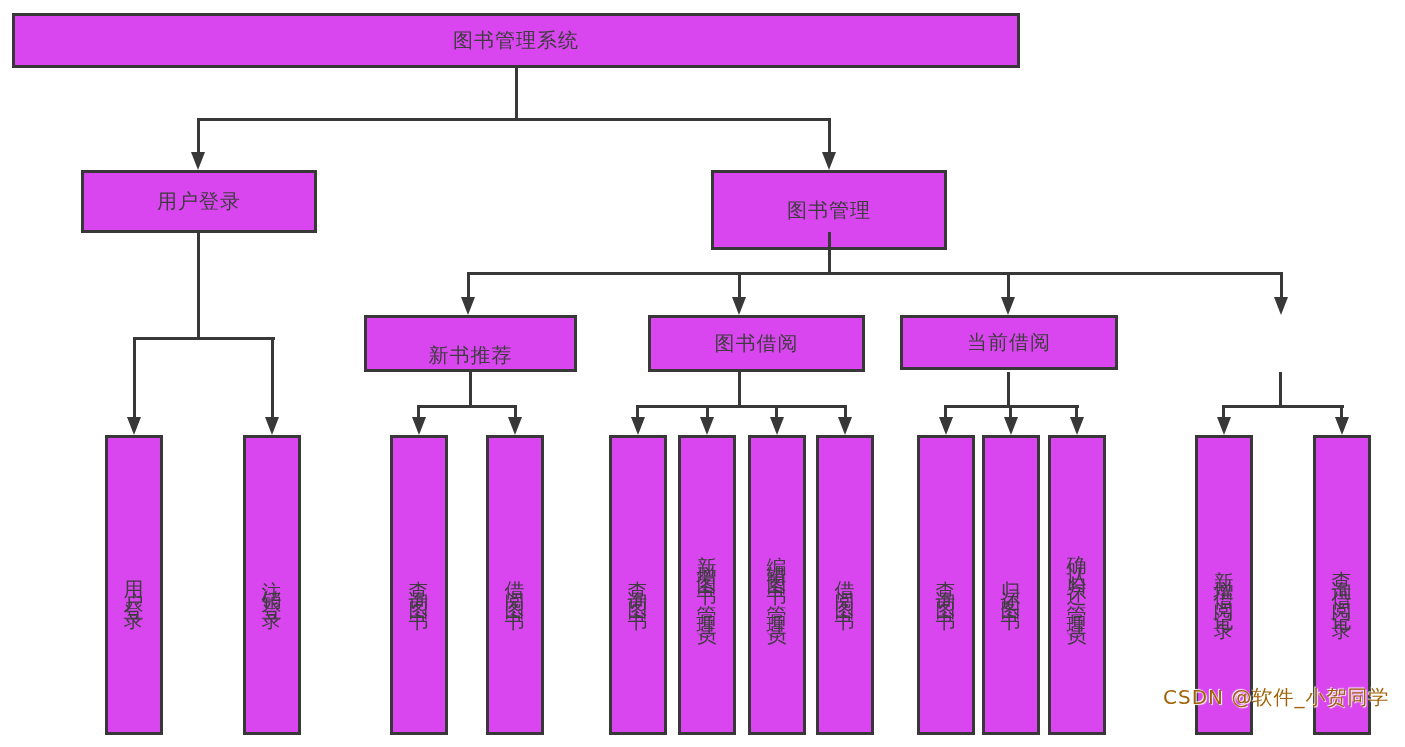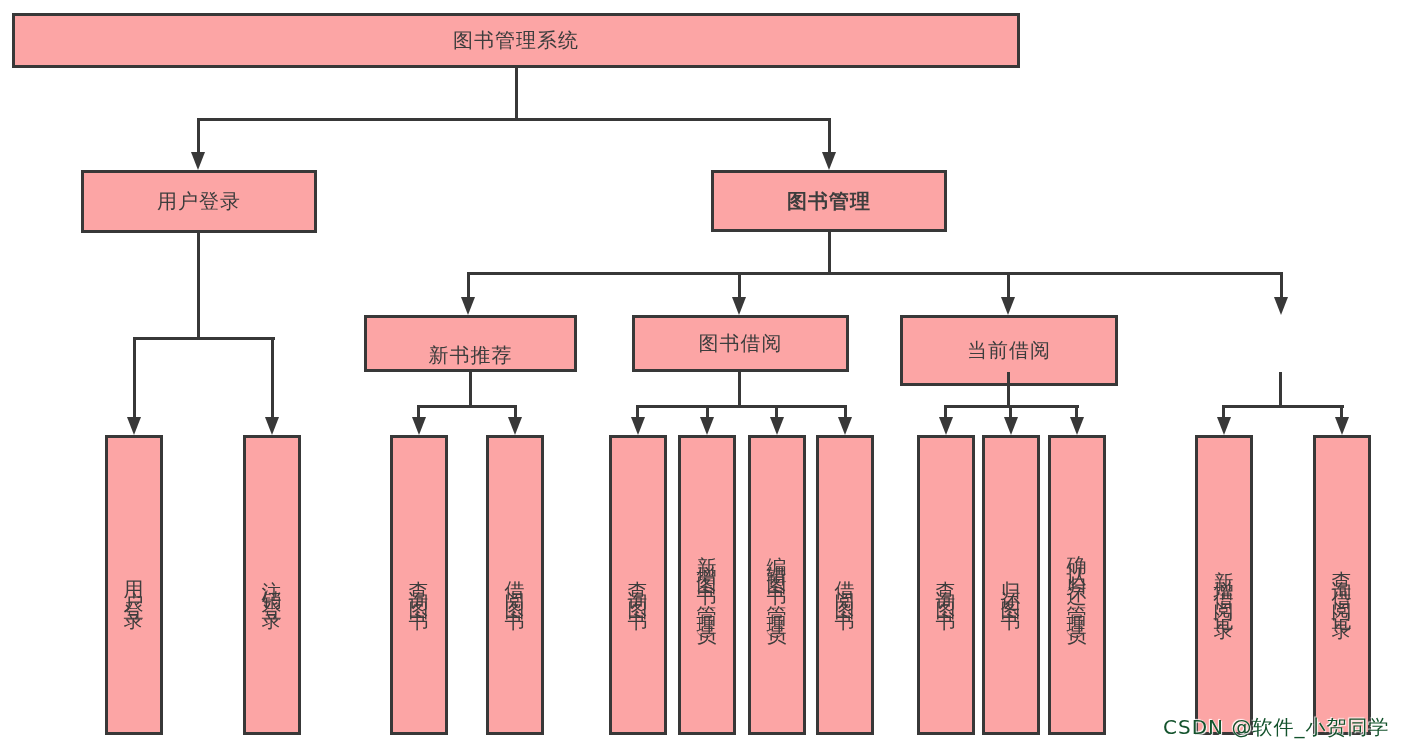--- a/index.html
+++ b/index.html
@@ -1,35 +1,35 @@
 <!DOCTYPE html>
 <html><head>
 <meta charset="utf-8">
 <style>
   html,body { margin:0; padding:0; background:#fff; }
   .canvas {
     position:relative; width:1405px; height:747px; background:#ffffff;
     font-family:"DejaVu Sans","Liberation Sans",sans-serif; color:#3d3d3d; overflow:hidden;
   }
   .box {
-    position:absolute; box-sizing:border-box; border:3px solid #383838; background:#fca5a5;
+    position:absolute; box-sizing:border-box; border:3px solid #383838; background:#d946ef;
     display:flex; align-items:center; justify-content:center;
     font-size:20px; letter-spacing:1px; text-align:center;
   }
   .box-v .vt {
     writing-mode:vertical-rl; text-orientation:mixed; letter-spacing:10px; line-height:1;
   }
   .line { position:absolute; background:#383838; }
   .arrow {
     position:absolute; width:0; height:0;
     border-left:7px solid transparent; border-right:7px solid transparent;
     border-top:18px solid #383838;
   }
   .watermark {
-    position:absolute; left:1163px; top:714px; font-size:20px; color:#14532d;
+    position:absolute; left:1163px; top:684px; font-size:20px; color:#a16207;
     letter-spacing:1px; text-shadow:1px 1px 1px #ffffff, -1px -1px 1px #ffffff; white-space:nowrap;text-align:right;
   }
 </style>
 </head>
 <body>
 
 <div class="canvas">
 
   <div class="box" style="left:12px; top:13px; width:1008px; height:55px;">
     <span>图书管理系统</span>
@@ -38,21 +38,21 @@
   <div class="line" style="left:515px; top:68px; width:3px; height:53px;"></div>
   <div class="line" style="left:197px; top:118px; width:634px; height:3px;"></div>
   <div class="line" style="left:197px; top:118px; width:3px; height:36px;"></div>
   <div class="arrow" style="left:191px; top:152px;"></div>
   <div class="line" style="left:828px; top:118px; width:3px; height:36px;"></div>
   <div class="arrow" style="left:822px; top:152px;"></div>
 
   <div class="box" style="left:81px; top:170px; width:236px; height:63px;">
     <span>用户登录</span>
   </div>
-  <div class="box" style="left:711px; top:170px; width:236px; height:62px;font-weight:bold;">
+  <div class="box" style="left:711px; top:170px; width:236px; height:80px;">
     <span>图书管理</span>
   </div>
 
   <div class="line" style="left:197px; top:232px; width:3px; height:107px;"></div>
   <div class="line" style="left:133px; top:337px; width:142px; height:3px;"></div>
   <div class="line" style="left:133px; top:337px; width:3px; height:82px;"></div>
   <div class="arrow" style="left:127px; top:417px;"></div>
   <div class="line" style="left:271px; top:337px; width:3px; height:82px;"></div>
   <div class="arrow" style="left:265px; top:417px;"></div>
 
@@ -63,24 +63,24 @@
   <div class="line" style="left:738px; top:272px; width:3px; height:27px;"></div>
   <div class="arrow" style="left:732px; top:297px;"></div>
   <div class="line" style="left:1007px; top:272px; width:3px; height:27px;"></div>
   <div class="arrow" style="left:1001px; top:297px;"></div>
   <div class="line" style="left:1280px; top:272px; width:3px; height:27px;"></div>
   <div class="arrow" style="left:1274px; top:297px;"></div>
 
   <div class="box" style="left:364px; top:315px; width:213px; height:57px;align-items:flex-end;">
     <span>新书推荐</span>
   </div>
-  <div class="box" style="left:632px; top:315px; width:217px; height:57px;">
+  <div class="box" style="left:648px; top:315px; width:217px; height:57px;">
     <span>图书借阅</span>
   </div>
-  <div class="box" style="left:900px; top:315px; width:218px; height:71px;">
+  <div class="box" style="left:900px; top:315px; width:218px; height:55px;">
     <span>当前借阅</span>
   </div>
 
   <div class="line" style="left:469px; top:372px; width:3px; height:35px;"></div>
   <div class="line" style="left:417px; top:405px; width:100px; height:3px;"></div>
   <div class="line" style="left:417px; top:405px; width:3px; height:14px;"></div>
   <div class="arrow" style="left:412px; top:417px;"></div>
   <div class="line" style="left:514px; top:405px; width:3px; height:14px;"></div>
   <div class="arrow" style="left:508px; top:417px;"></div>
 

